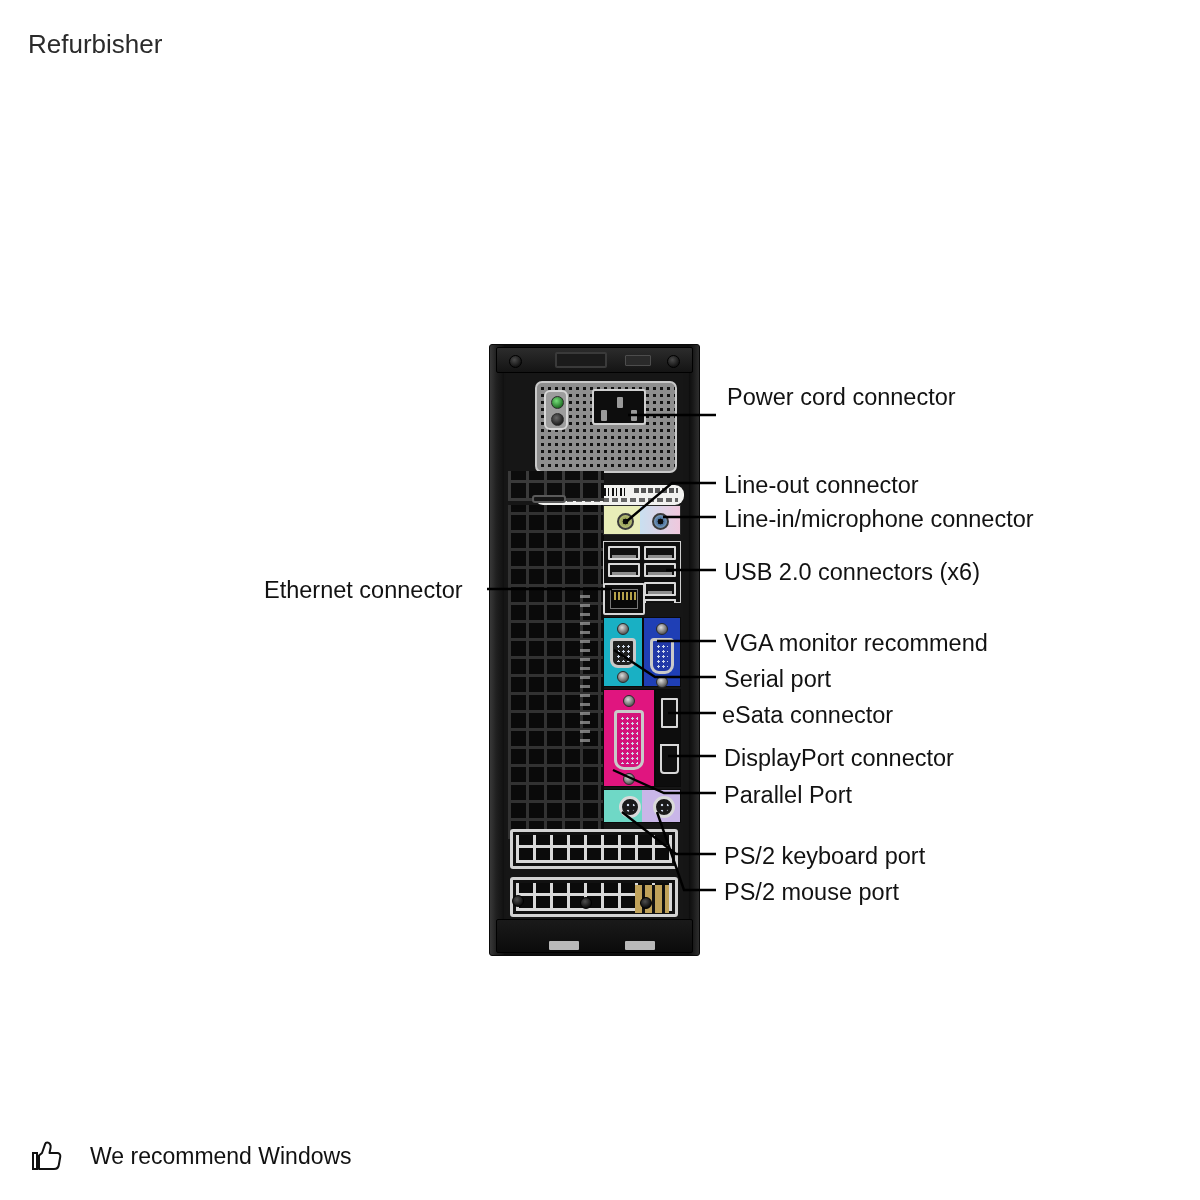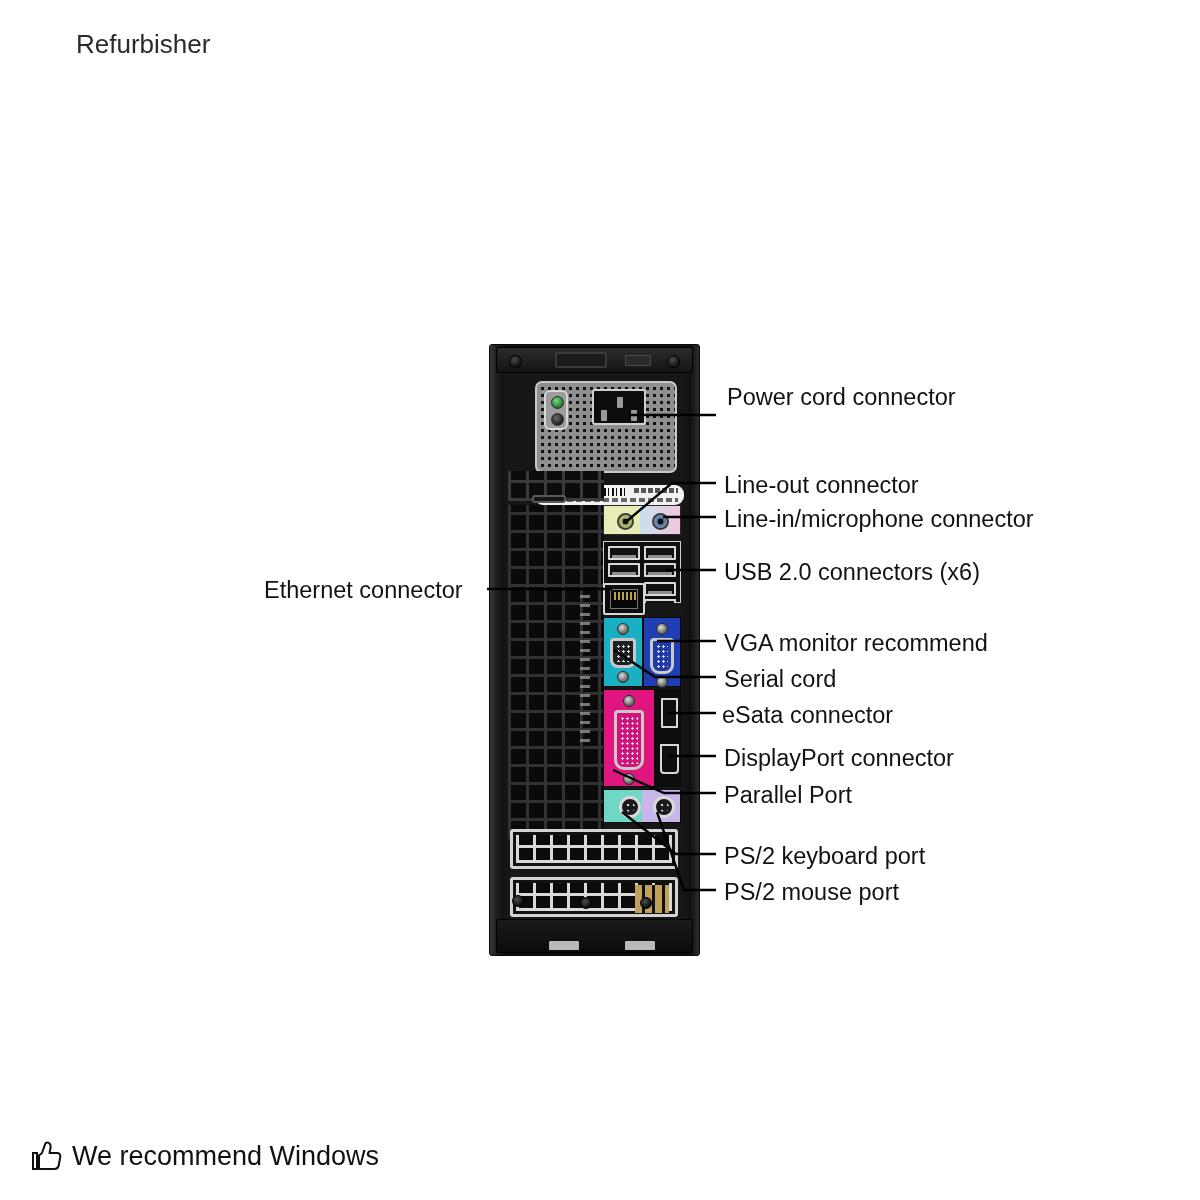--- a/index.html
+++ b/index.html
@@ -31,30 +31,29 @@
     line-height: 1.1;
     margin-top: 6px;
   }
   #brand-refurbisher {
     font-family: "Liberation Sans", sans-serif;
     font-weight: normal;
     font-size: 26px;
     color: #2b2b2b;
     margin-top: 13px;
     letter-spacing: 0px;
-    margin-left: 48px;
   }
 
   
   #footer { position: absolute; left: 30px; top: 1140px; display: flex; align-items: center; }
   #footer-text {
     font-family: "Liberation Sans", sans-serif;
-    font-size: 27px;
+    font-size: 23px;
     color: #111;
-    margin-left: 8px;
+    margin-left: 26px;
   }
 
   
   #diagram { position: absolute; left: 0; top: 0; width: 1200px; height: 1200px; }
   .lbl {
     position: absolute;
     font-family: "Liberation Sans", sans-serif;
     font-size: 23.5px;
     color: #121212;
     white-space: nowrap;
@@ -490,21 +489,21 @@
 
     <path class="leader" d="M 716 890 L 684 890 L 657 812"></path>
   </svg>
 
   <div class="lbl" id="lbl-power" style="left:727px; top:386px">Power cord connector</div>
   <div class="lbl" id="lbl-lineout" style="left:724px; top:474px">Line-out connector</div>
   <div class="lbl" id="lbl-linein" style="left:724px; top:508px">Line-in/microphone connector</div>
   <div class="lbl" id="lbl-usb" style="left:724px; top:561px">USB 2.0 connectors (x6)</div>
   <div class="lbl" id="lbl-ethernet" style="left:264px; top:579px">Ethernet connector</div>
   <div class="lbl" id="lbl-vga" style="left:724px; top:632px">VGA monitor recommend</div>
-  <div class="lbl" id="lbl-serial" style="left:724px; top:668px">Serial cord</div>
+  <div class="lbl" id="lbl-serial" style="left:724px; top:668px">Serial port</div>
   <div class="lbl" id="lbl-esata" style="left:722px; top:704px"> eSata connector</div>
   <div class="lbl" id="lbl-dp" style="left:724px; top:747px">DisplayPort connector</div>
   <div class="lbl" id="lbl-parallel" style="left:724px; top:784px">Parallel Port</div>
   <div class="lbl" id="lbl-ps2kb" style="left:724px; top:845px">PS/2 keyboard port</div>
   <div class="lbl" id="lbl-ps2ms" style="left:724px; top:881px">PS/2 mouse port</div>
 
   <div id="footer">
     <svg width="34" height="32" viewBox="0 0 34 32">
       <path d="M3 13 L3 29 L7 29 L7 13 Z" fill="none" stroke="#111" stroke-width="2"></path>
       <path d="M9 29 L24 29 C26.5 29 28.5 27.3 28.8 25 L30.3 16.5 C30.6 14.6 29.2 13 27.3 13 L19.5 13 L20.6 7.5 C21.1 5 19.6 2.6 17.2 2.6 C16.2 2.6 15.4 3.2 15.1 4.1 L12 13 L9 15.5 Z" fill="none" stroke="#111" stroke-width="2" stroke-linejoin="round"></path>

